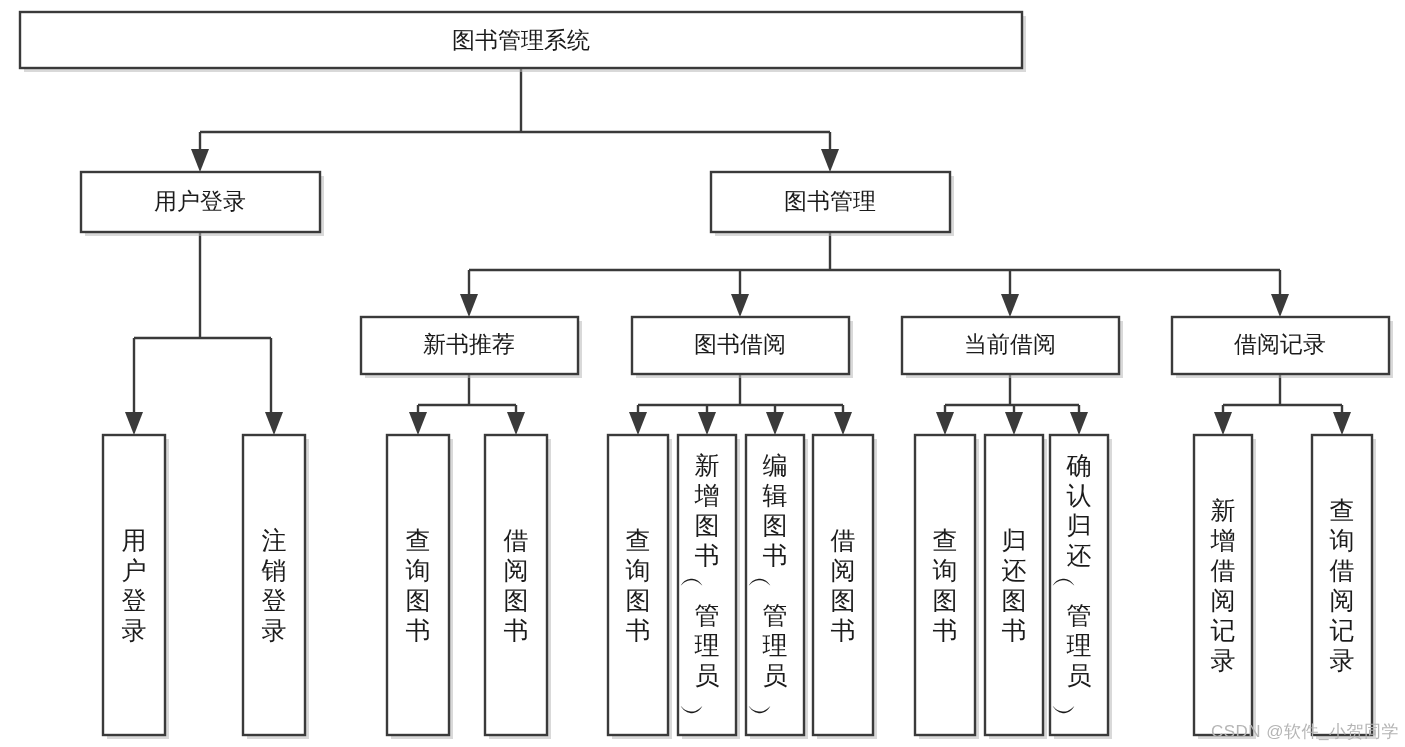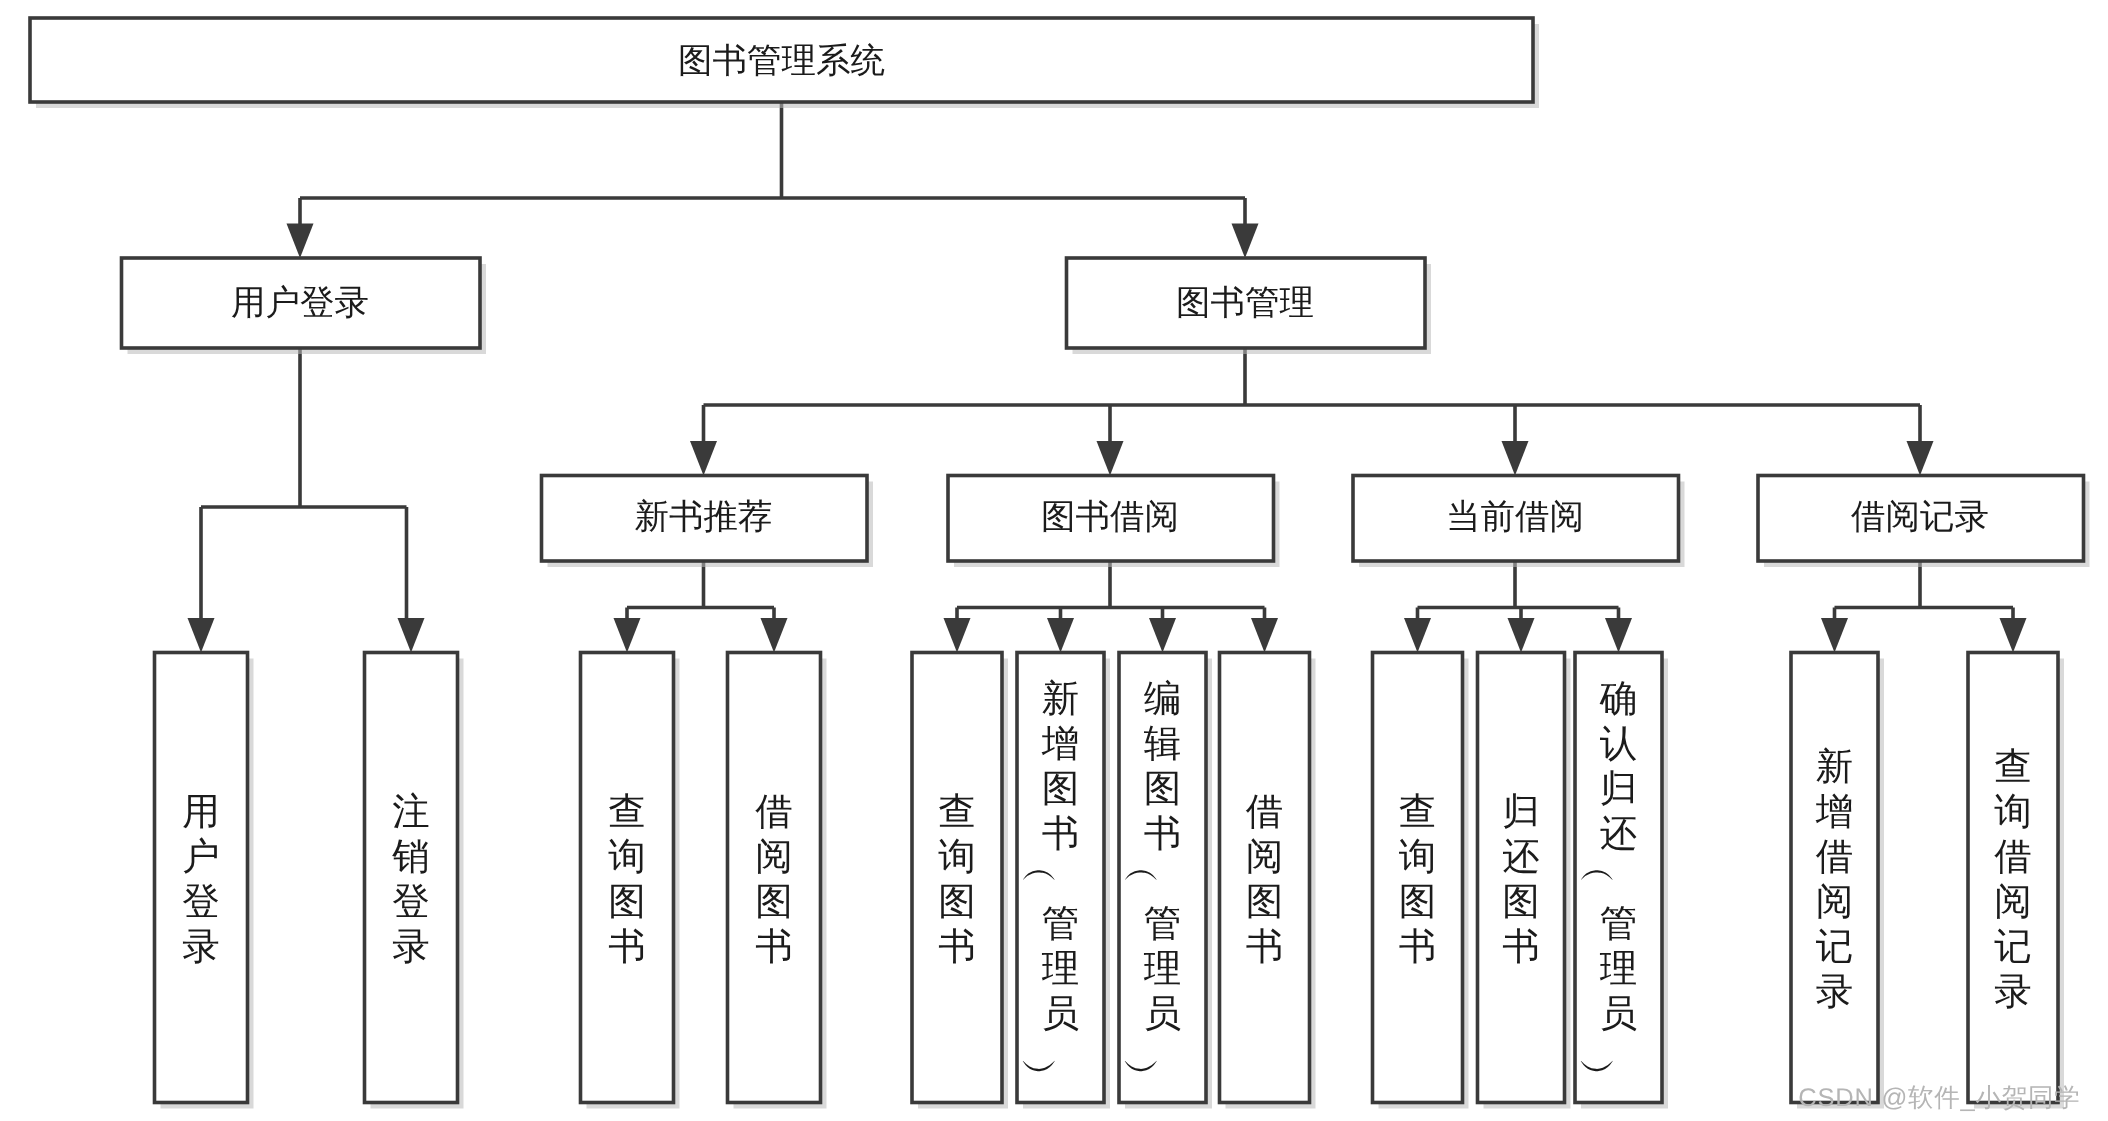--- a/index.html
+++ b/index.html
@@ -36,21 +36,21 @@
   }
   .node-label-h{font-size:23px;}
   .vlabel{
     fill:#1b1b1b;
     font-family:"Liberation Sans","DejaVu Sans",sans-serif;
     font-size:25px;
     text-anchor:middle;
   }
   .watermark{
     position:absolute;
-    right:18px;
+    right:6px;
     bottom:4px;
     font-family:"Liberation Sans","DejaVu Sans",sans-serif;
     font-size:17px;
     color:#b5b5b5;
     letter-spacing:.5px;
     white-space:nowrap;
     user-select:none;
     text-align:center;
   }
 </style>

